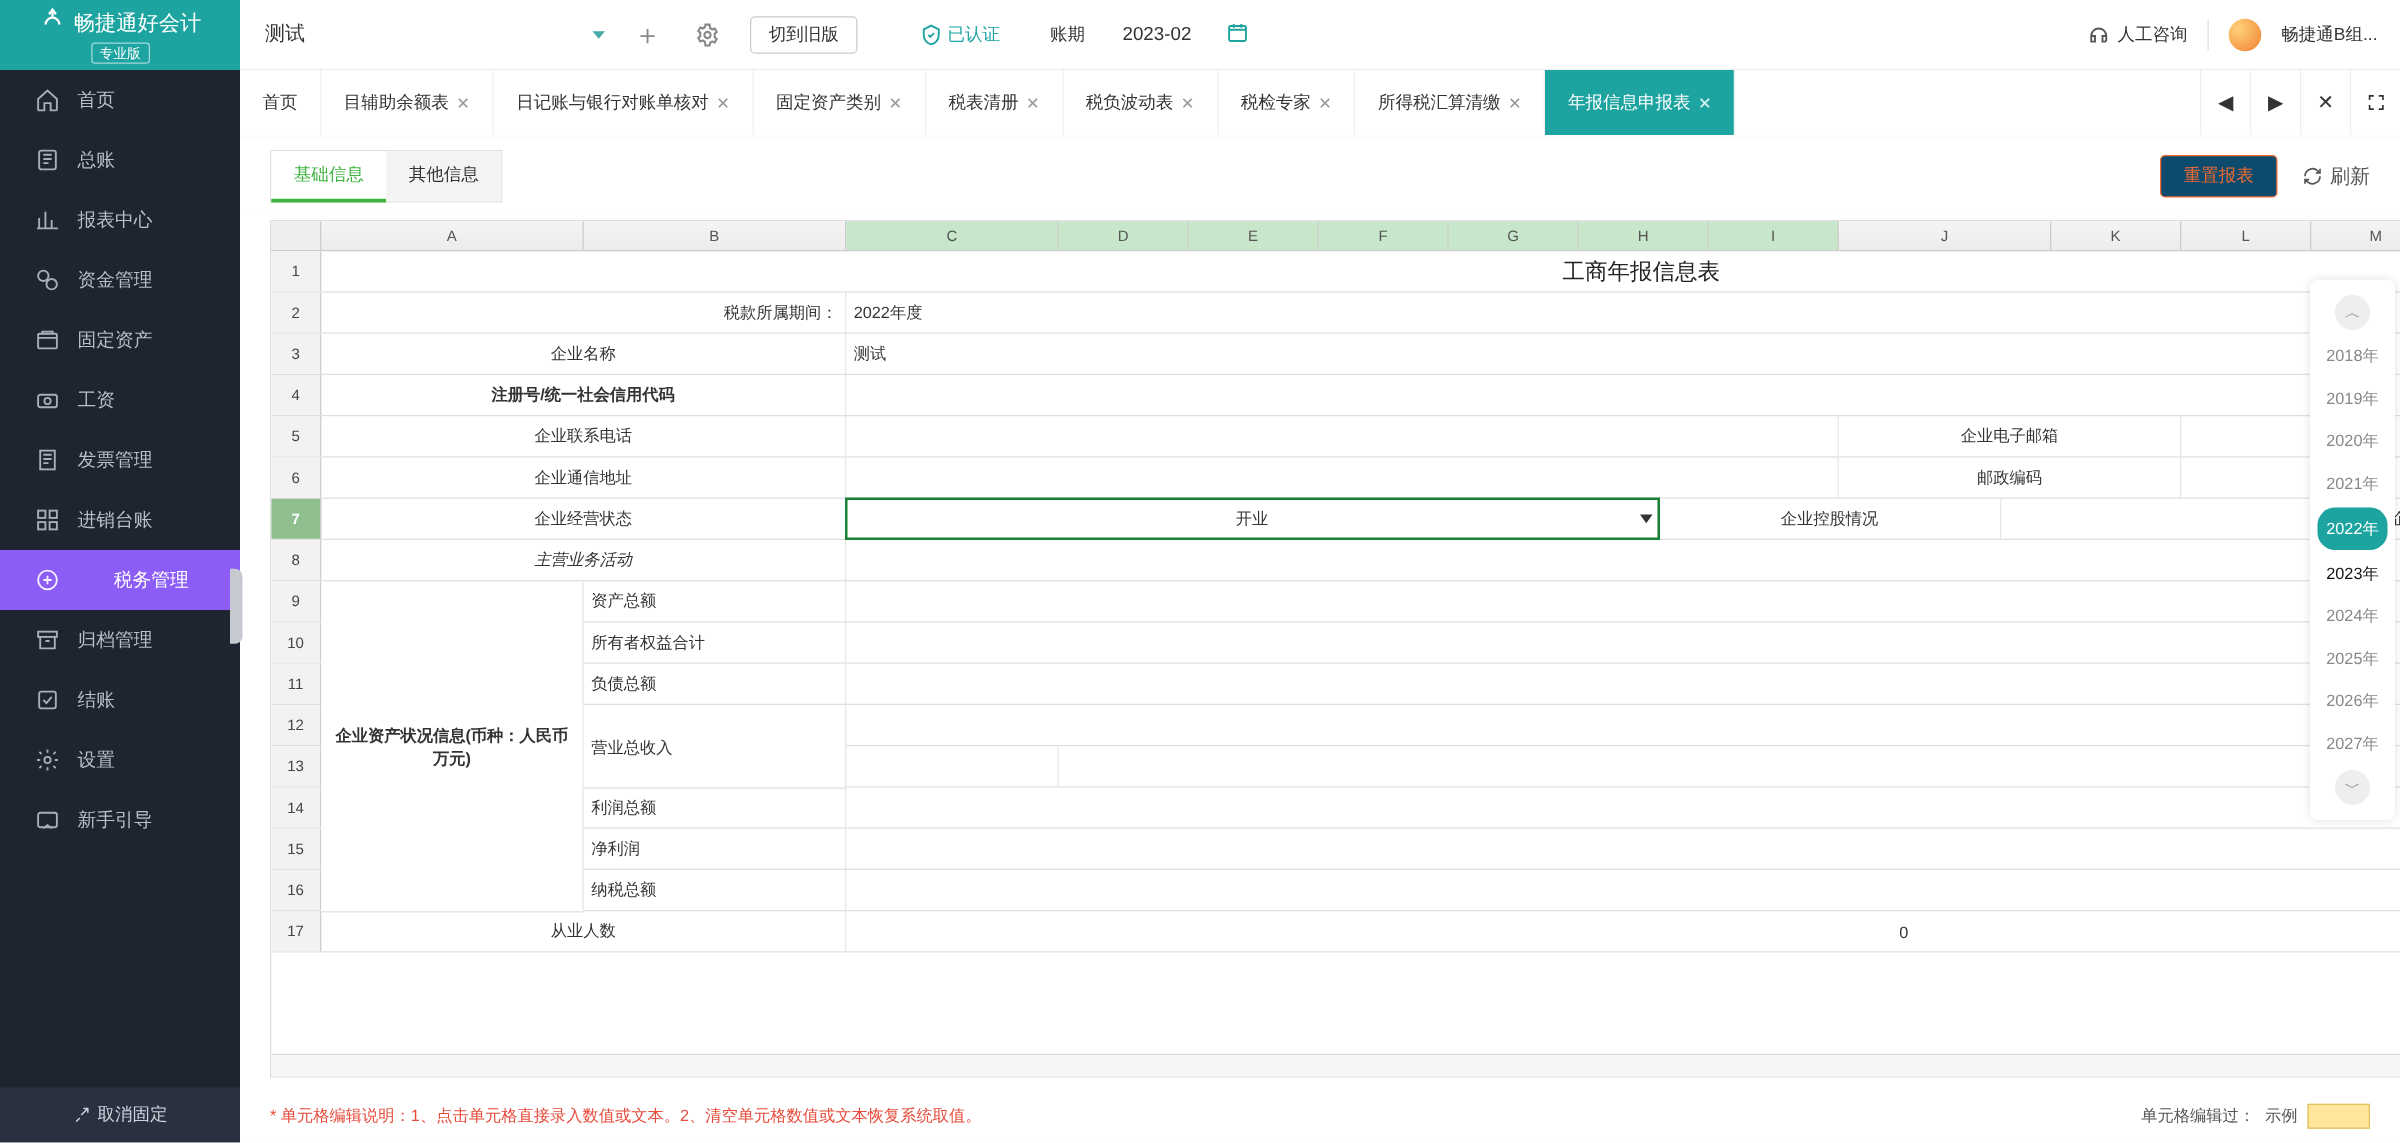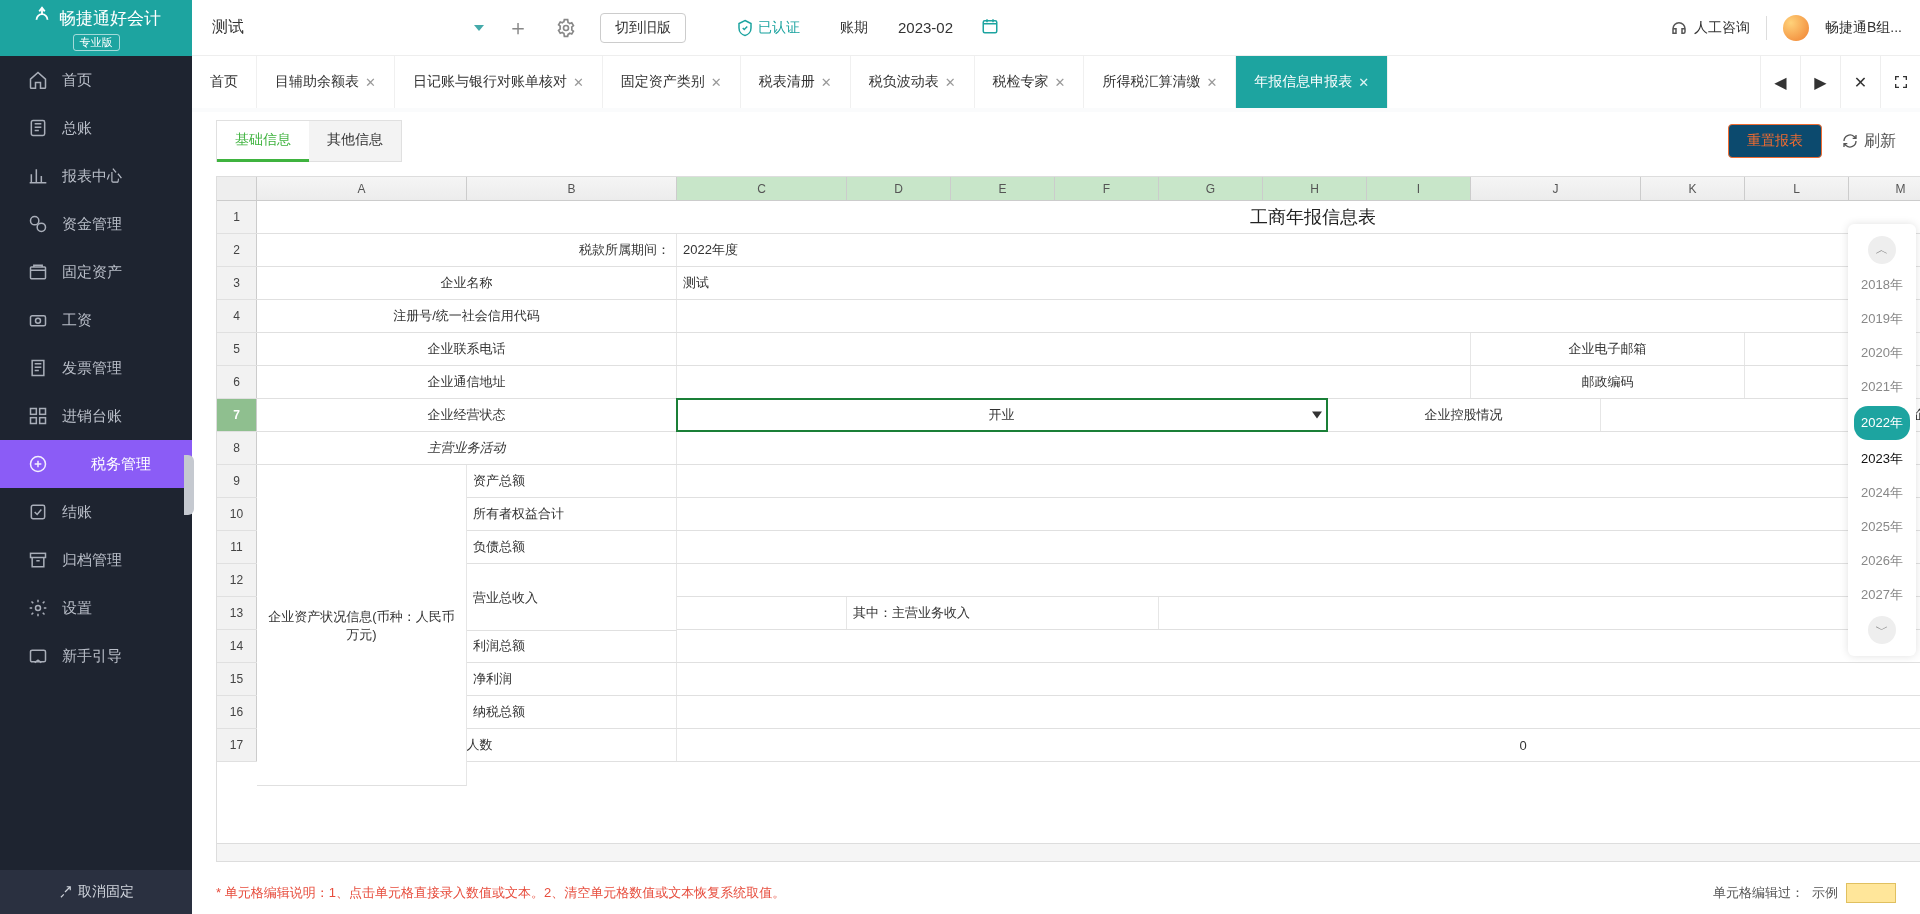--- a/index.html
+++ b/index.html
@@ -238,34 +238,34 @@
               <svg width="20" height="20" viewBox="0 0 24 24" fill="none" stroke="currentColor" stroke-width="1.8">
                 <circle cx="12" cy="12" r="9"></circle>
                 <path d="M8 12h8M12 8v8"></path>
               </svg>
             </span>
             <span>税务管理</span>
           </div>
           <div class="side-item">
             <span class="side-icon">
               <svg width="20" height="20" viewBox="0 0 24 24" fill="none" stroke="currentColor" stroke-width="1.8">
+                <rect x="3" y="4" width="18" height="5"></rect>
+                <path d="M5 9v11h14V9M10 13h4"></path>
+              </svg>
+            </span>
+            <span>归档管理</span>
+          </div>
+          <div class="side-item">
+            <span class="side-icon">
+              <svg width="20" height="20" viewBox="0 0 24 24" fill="none" stroke="currentColor" stroke-width="1.8">
                 <rect x="4" y="4" width="16" height="16" rx="2"></rect>
                 <path d="M8 12l3 3 5-6"></path>
               </svg>
             </span>
             <span>结账</span>
-          </div>
-          <div class="side-item">
-            <span class="side-icon">
-              <svg width="20" height="20" viewBox="0 0 24 24" fill="none" stroke="currentColor" stroke-width="1.8">
-                <rect x="3" y="4" width="18" height="5"></rect>
-                <path d="M5 9v11h14V9M10 13h4"></path>
-              </svg>
-            </span>
-            <span>归档管理</span>
           </div>
           <div class="side-item">
             <span class="side-icon">
               <svg width="20" height="20" viewBox="0 0 24 24" fill="none" stroke="currentColor" stroke-width="1.8">
                 <circle cx="12" cy="12" r="3"></circle>
                 <path d="M12 2v3M12 19v3M4.2 4.2l2.1 2.1M17.7 17.7l2.1 2.1M2 12h3M19 12h3M4.2 19.8l2.1-2.1M17.7 6.3l2.1-2.1"></path>
               </svg>
             </span>
             <span>设置</span>
           </div>
@@ -386,21 +386,21 @@
                 <div class="cell right" style="width: 420px;">税款所属期间：</div>
                 <div class="cell nb" style="width: 1692px;">2022年度</div>
               </div>
               <div class="row">
                 <div class="rh">3</div>
                 <div class="cell center" style="width: 420px;">企业名称</div>
                 <div class="cell nb" style="width: 1692px;">测试</div>
               </div>
               <div class="row">
                 <div class="rh">4</div>
-                <div class="cell center" style="width: 420px;">注册号/统一社会信用代码</div>
+                <div class="cell center" style="width: 420px; font-weight: bold;">注册号/统一社会信用代码</div>
                 <div class="cell nb" style="width: 1692px;"></div>
               </div>
               <div class="row">
                 <div class="rh">5</div>
                 <div class="cell center" style="width: 420px;">企业联系电话</div>
                 <div class="cell " style="width: 794px;"></div>
                 <div class="cell center" style="width: 274px;">企业电子邮箱</div>
                 <div class="cell nb" style="width: 624px;"></div>
               </div>
               <div class="row">
@@ -447,42 +447,41 @@
                 <div class="rh">12</div>
                 <div class="cell " style="width: 210px;"></div>
                 <div class="cell " style="width: 210px;">营业总收入</div>
                 <div class="cell nb" style="width: 1692px;"></div>
               </div>
               <div class="row">
                 <div class="rh">13</div>
                 <div class="cell " style="width: 210px;"></div>
                 <div class="cell " style="width: 210px;"></div>
                 <div class="cell " style="width: 170px;"></div>
-                <div class="cell " style="width: 312px;">其中：主营业务收入</div>
                 <div class="cell nb" style="width: 1210px;"></div>
               </div>
               <div class="row">
                 <div class="rh">14</div>
                 <div class="cell " style="width: 210px;"></div>
                 <div class="cell " style="width: 210px;">利润总额</div>
                 <div class="cell nb" style="width: 1692px;"></div>
               </div>
               <div class="row">
                 <div class="rh">15</div>
                 <div class="cell " style="width: 210px;"></div>
                 <div class="cell " style="width: 210px;">净利润</div>
                 <div class="cell nb" style="width: 1692px;"></div>
               </div>
               <div class="row">
                 <div class="rh">16</div>
                 <div class="cell " style="width: 210px;"></div>
                 <div class="cell " style="width: 210px;">纳税总额</div>
                 <div class="cell nb" style="width: 1692px;"></div>
               </div>
-              <div style="position: absolute; left: 40px; top: 265px; width: 210px; height: 320px; display: flex; align-items: center; justify-content: center; text-align: center; padding: 0px 8px; background: rgb(255, 255, 255); border-right: 1px solid rgb(230, 230, 230); border-bottom: 1px solid rgb(224, 224, 224); font-size: 13px;">企业资产状况信息(币种：人民币万元)</div>
+              <div style="position: absolute; left: 40px; top: 265px; width: 210px; height: 264px; display: flex; align-items: center; justify-content: center; text-align: center; padding: 0px 8px; background: rgb(255, 255, 255); border-right: 1px solid rgb(230, 230, 230); border-bottom: 1px solid rgb(224, 224, 224); font-size: 13px; font-weight: bold;">企业资产状况信息(币种：人民币万元)</div>
               <div style="position: absolute; left: 250px; top: 364px; width: 210px; height: 66px; display: flex; align-items: center; padding: 0px 6px; background: rgb(255, 255, 255); border-right: 1px solid rgb(230, 230, 230); border-bottom: 1px solid rgb(224, 224, 224); font-size: 13px;">营业总收入</div>
               <div class="row">
                 <div class="rh">17</div>
                 <div class="cell center" style="width: 420px;">从业人数</div>
                 <div class="cell nb center" style="width: 1692px;">0</div>
               </div>
             </div>
           <div class="hs">
               <div class="hs-inner"></div>
             </div>

